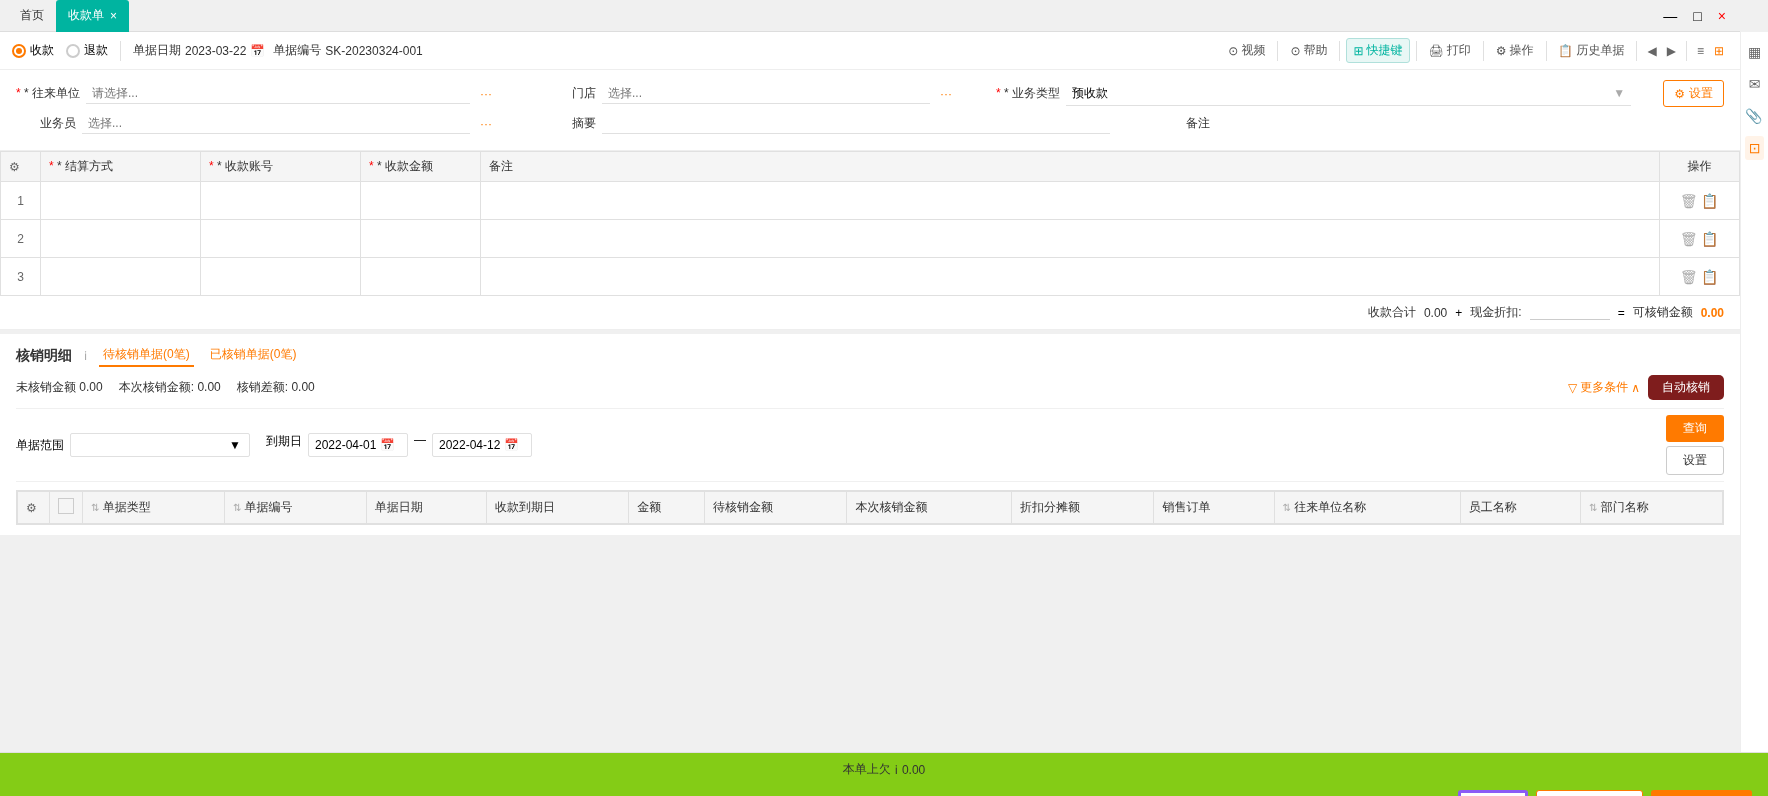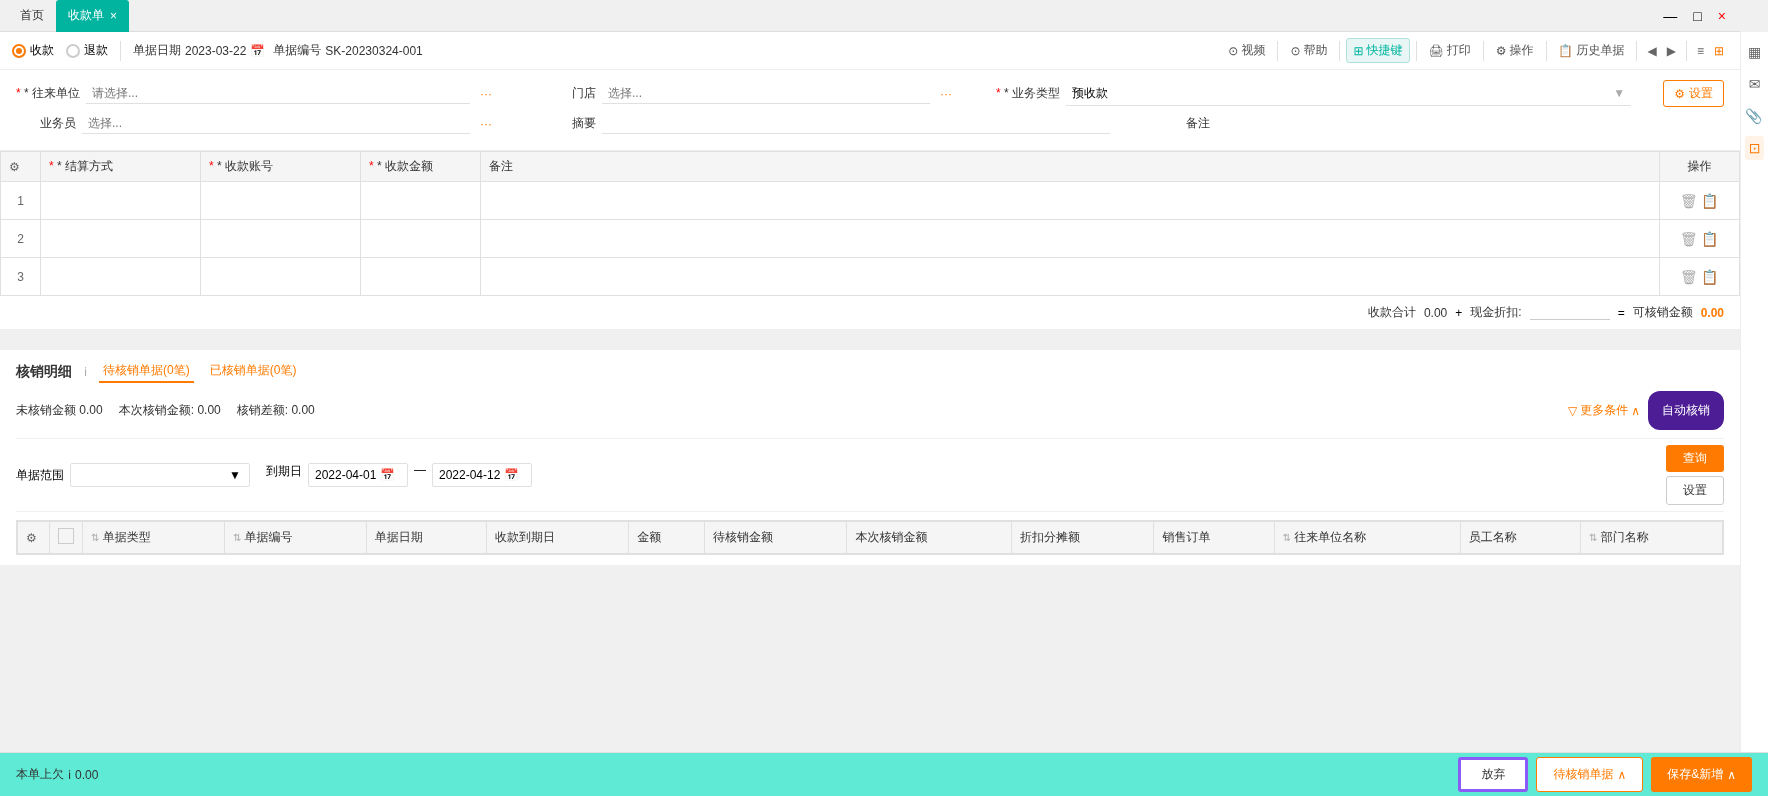--- a/index.html
+++ b/index.html
@@ -106,37 +106,37 @@
     }
     .summary-text { color: #333; }
     .summary-val { color: #333; }
     .summary-highlight { color: #ff7a00; font-weight: bold; }
     .summary-input {
       border: none; border-bottom: 1px solid #ccc;
       width: 80px; text-align: right; outline: none;
     }
 
     
-    .hx-section { background: #fff; margin-top: 20px; padding: 10px 16px; }
+    .hx-section { background: #fff; margin-top: 4px; padding: 10px 16px; }
     .hx-header { display: flex; align-items: center; gap: 12px; margin-bottom: 8px; }
     .hx-title { font-size: 14px; font-weight: bold; color: #333; }
     .hx-info-icon { color: #aaa; cursor: pointer; }
     .hx-tab {
       color: #ff7a00; cursor: pointer; padding: 2px 4px;
       border-bottom: 2px solid transparent;
     }
     .hx-tab.active { border-bottom-color: #ff7a00; }
     .hx-stats { display: flex; align-items: center; gap: 16px; margin-bottom: 8px; }
     .hx-stat { color: #333; }
     .hx-stat span { color: #333; }
     .filter-right { margin-left: auto; display: flex; align-items: center; gap: 8px; }
     .filter-btn { color: #ff7a00; cursor: pointer; display: flex; align-items: center; gap: 3px; }
     .auto-btn {
-      background: #4c1d95; color: #fff; border: none;
-      padding: 11px 14px; border-radius: 12px; cursor: pointer; font-size: 12px;
+      background: #7f1d1d; color: #fff; border: none;
+      padding: 4px 14px; border-radius: 5px; cursor: pointer; font-size: 12px;
     }
 
     
     .filter-field { display: flex; align-items: center; gap: 6px; }
     .filter-select {
       display: flex; align-items: center; gap: 4px;
       border: 1px solid #e0e0e0; padding: 4px 8px;
       min-width: 180px; cursor: pointer; background: #fff; border-radius: 2px;
     }
     .date-range { display: flex; align-items: flex-start; gap: 6px; }
@@ -160,23 +160,24 @@
     .sub-table th {
       background: #f5f5f5; border: 1px solid #e0e0e0;
       padding: 6px 8px; text-align: left; font-weight: normal; color: #333;
       white-space: nowrap;
     }
     .sort-icon { color: #aaa; font-size: 10px; cursor: pointer; }
 
     
     .bottom-bar {
       position: fixed; bottom: 0; left: 0; right: 0;
-      display: flex; align-items: center; background: #5eead4;
+      display: flex; align-items: center; background: #84cc16;
       border-top: 1px solid #e0e0e0; padding: 8px 16px; gap: 12px;
       height: 44px;
+      flex-direction: column;
     }
     .bottom-info { display: flex; align-items: center; gap: 4px; color: #333; }
     .bottom-right { margin-left: auto; display: flex; gap: 8px; }
     .discard-btn {
       background: #fff; color: #333; border: 3px solid #8b5cf6;
       padding: 6px 20px; border-radius: 3px; cursor: pointer; font-size: 12px; margin-left: 44px;
     }
     .draft-btn {
       background: #fff; color: #ff7a00; border: 1px solid #ff7a00;
       padding: 6px 16px; border-radius: 3px; cursor: pointer; font-size: 13px;

